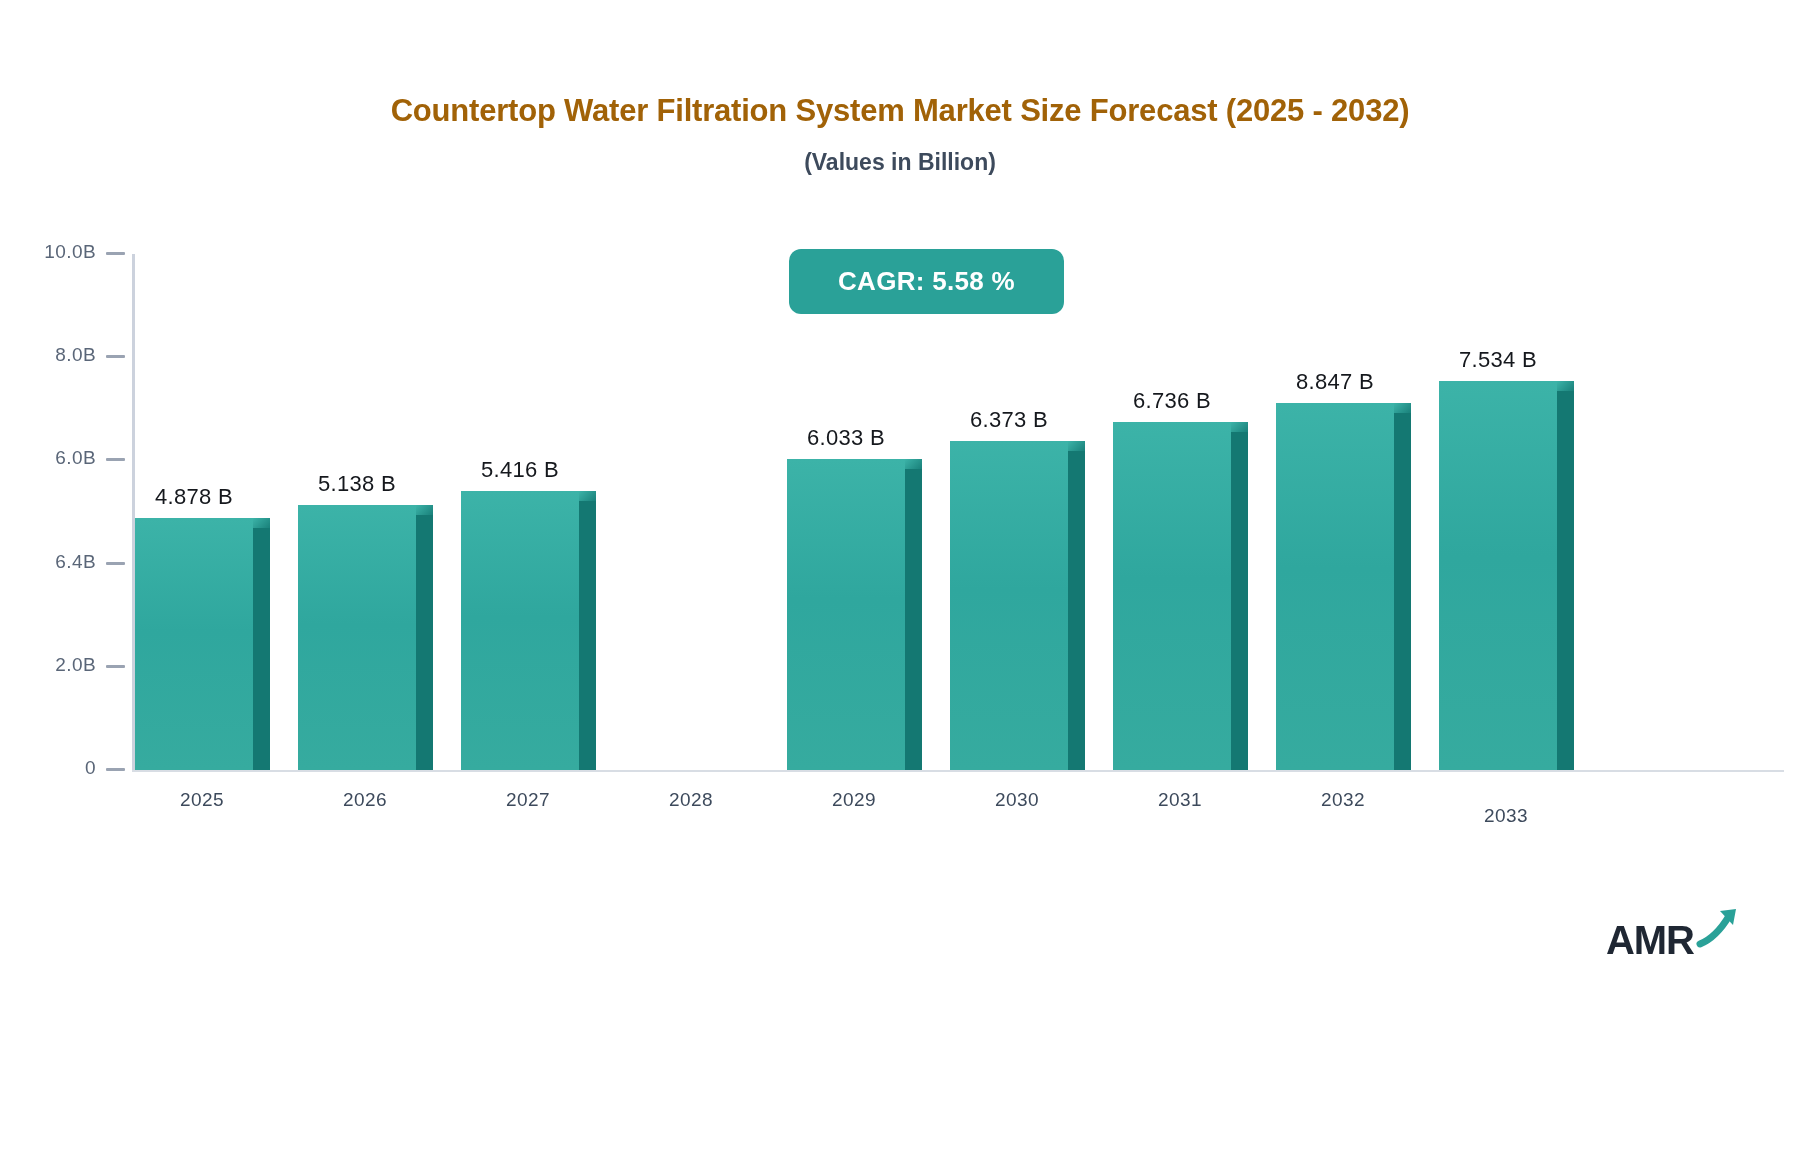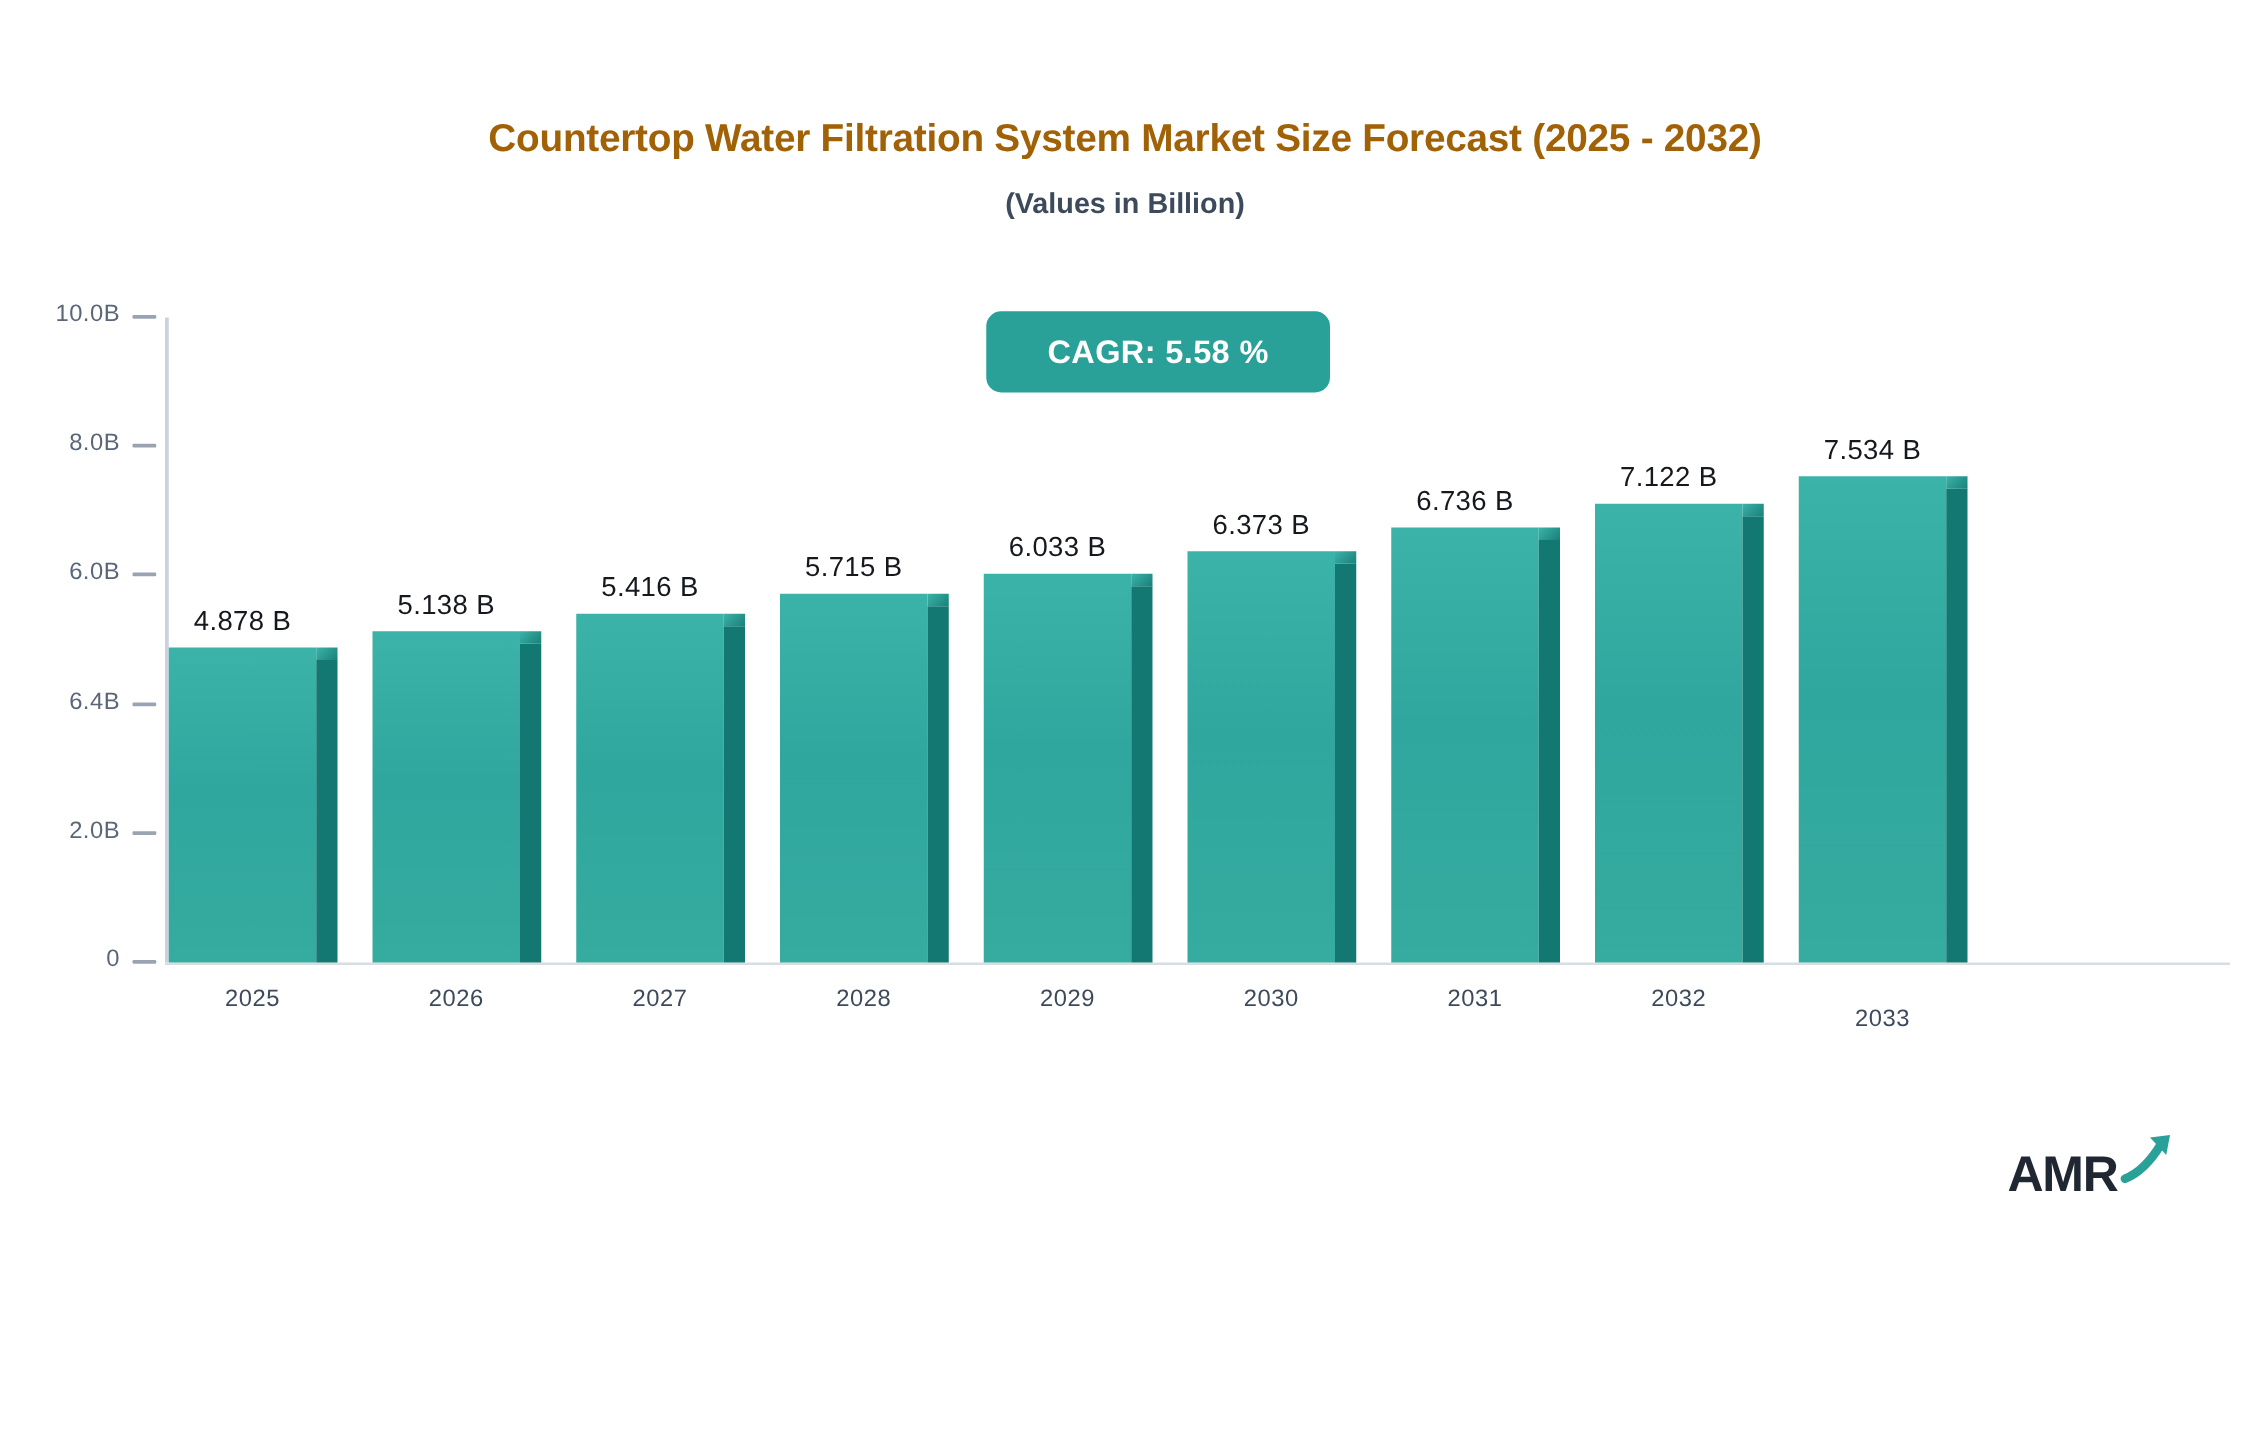--- a/index.html
+++ b/index.html
@@ -238,26 +238,20 @@
         <div class="bar-side" style="height: 255.121px;"></div>
         <div class="bar-top-cap" style="bottom: 255.121px;"></div>
         <div class="bar-value" style="bottom: 273.121px;">5.138 B</div>
       </div>
       <div class="bar-group" style="left: 461px; bottom: 130px; width: 135px; height: 279.466px;">
         <div class="bar-front" style="height: 279.466px;"></div>
         <div class="bar-side" style="height: 269.466px;"></div>
         <div class="bar-top-cap" style="bottom: 269.466px;"></div>
         <div class="bar-value" style="bottom: 287.466px;">5.416 B</div>
       </div>
-      <div class="bar-group" style="left: 624px; bottom: 130px; width: 135px; height: 294.894px;">
-        <div class="bar-front" style="height: 294.894px;"></div>
-        <div class="bar-side" style="height: 284.894px;"></div>
-        <div class="bar-top-cap" style="bottom: 284.894px;"></div>
-        <div class="bar-value" style="bottom: 302.894px;">5.715 B</div>
-      </div>
       <div class="bar-group" style="left: 787px; bottom: 130px; width: 135px; height: 311.303px;">
         <div class="bar-front" style="height: 311.303px;"></div>
         <div class="bar-side" style="height: 301.303px;"></div>
         <div class="bar-top-cap" style="bottom: 301.303px;"></div>
         <div class="bar-value" style="bottom: 319.303px;">6.033 B</div>
       </div>
       <div class="bar-group" style="left: 950px; bottom: 130px; width: 135px; height: 328.847px; border-radius: 12px;">
         <div class="bar-front" style="height: 328.847px;"></div>
         <div class="bar-side" style="height: 318.847px;"></div>
         <div class="bar-top-cap" style="bottom: 318.847px;"></div>
@@ -266,21 +260,21 @@
       <div class="bar-group" style="left: 1113px; bottom: 130px; width: 135px; height: 347.578px;">
         <div class="bar-front" style="height: 347.578px;"></div>
         <div class="bar-side" style="height: 337.578px;"></div>
         <div class="bar-top-cap" style="bottom: 337.578px;"></div>
         <div class="bar-value" style="bottom: 355.578px;">6.736 B</div>
       </div>
       <div class="bar-group" style="left: 1276px; bottom: 130px; width: 135px; height: 367.495px;">
         <div class="bar-front" style="height: 367.495px;"></div>
         <div class="bar-side" style="height: 357.495px;"></div>
         <div class="bar-top-cap" style="bottom: 357.495px;"></div>
-        <div class="bar-value" style="bottom: 375.495px;">7.122 B</div>
+        <div class="bar-value" style="bottom: 375.495px;">8.847 B</div>
       </div>
       <div class="bar-group" style="left: 1439px; bottom: 130px; width: 135px; height: 388.754px; border-radius: 26px;">
         <div class="bar-front" style="height: 388.754px;"></div>
         <div class="bar-side" style="height: 378.754px;"></div>
         <div class="bar-top-cap" style="bottom: 378.754px;"></div>
         <div class="bar-value" style="bottom: 396.754px;">7.534 B</div>
       </div>
     </div>
   <div id="x-labels-layer">
       <div class="x-label" style="left: 122px;">2025</div>

